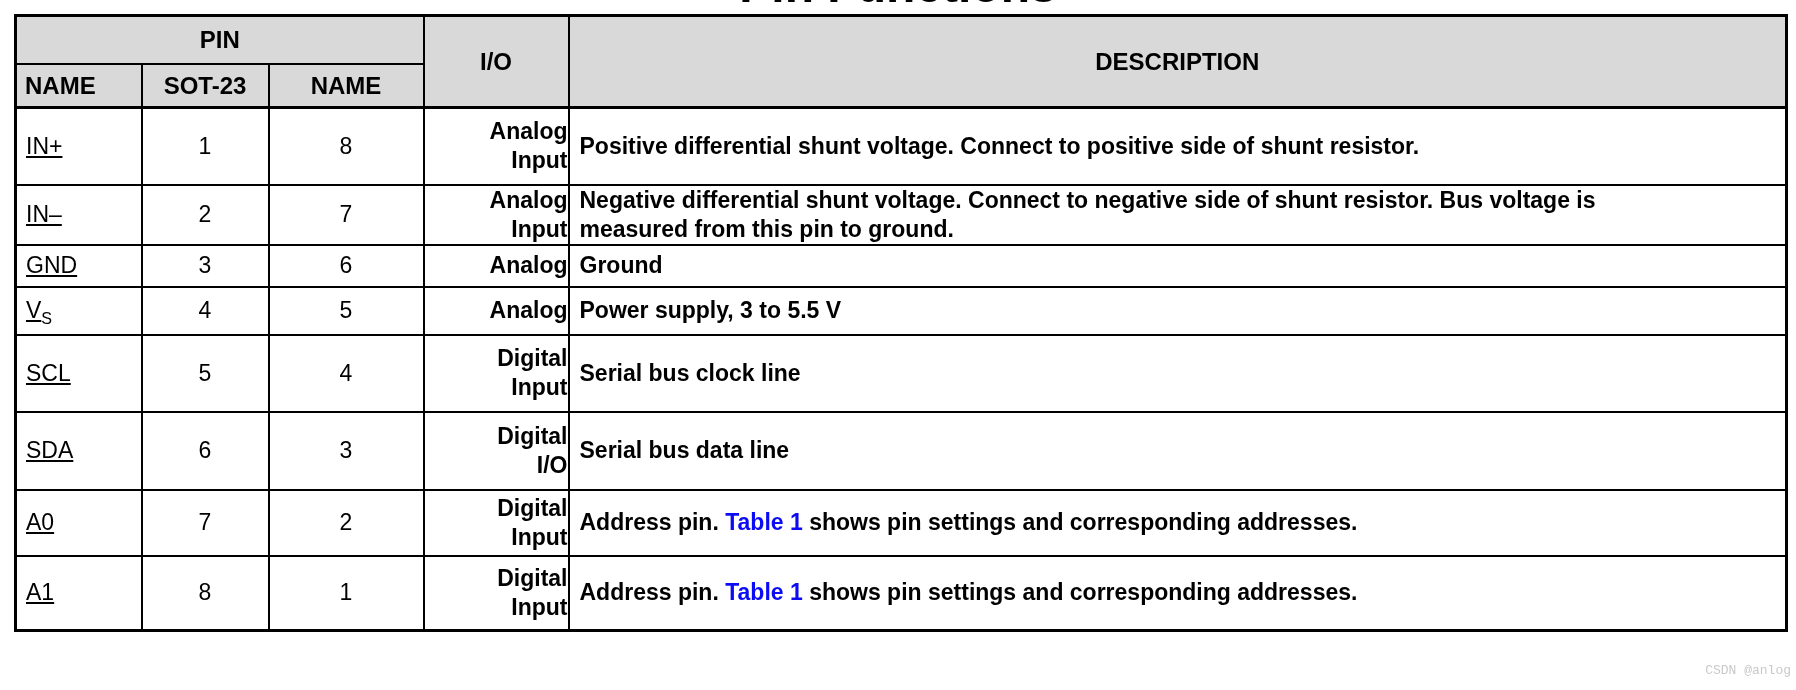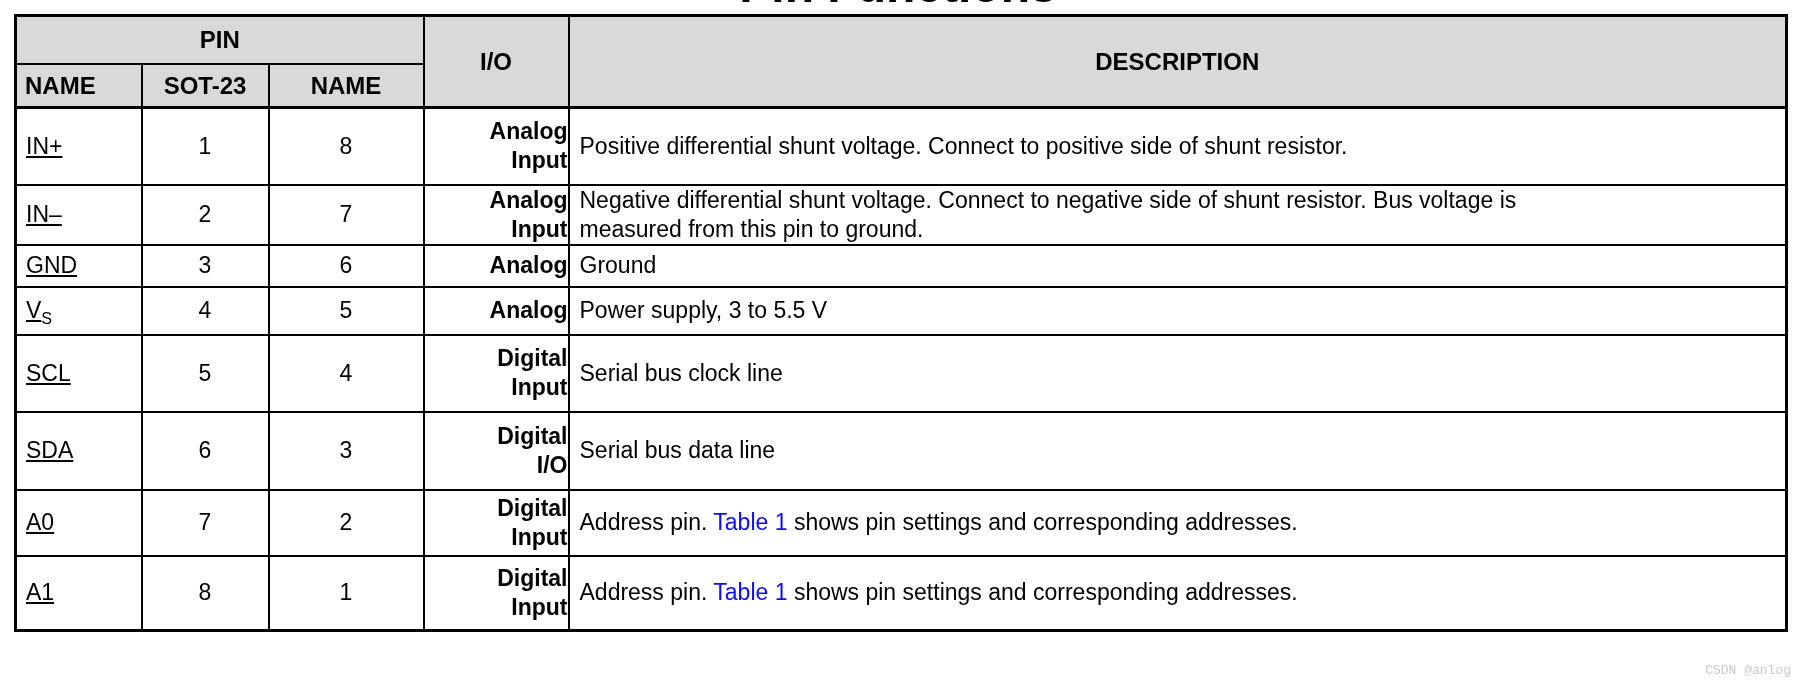--- a/index.html
+++ b/index.html
@@ -44,21 +44,21 @@
   .pin-table thead th.th-io,.pin-table thead th.th-desc{border-bottom-width:3px;}
   .pin-table th.th-name{text-align:left;padding-left:8px;}
   .col-name{width:126px;}
   .col-sot{width:127px;}
   .col-soic{width:155px;}
   .col-io{width:145px;}
   .col-desc{width:auto;}
   .cell-name{text-align:left;padding-left:9px;text-decoration:underline;}
   .cell-num{text-align:center;}
   .cell-io{text-align:right;white-space:pre-line;line-height:28px;font-weight:bold;}
-  .cell-desc{text-align:left;padding-left:10px;padding-right:8px;white-space:pre-line;}
+  .cell-desc{text-align:left;padding-left:10px;padding-right:8px;white-space:pre-line;font-weight:bold;}
   .cell-desc a{color:var(--link-color);text-decoration:none;cursor:pointer;}
   sub.pin-sub{font-size:70%;line-height:0;}
   tr.r0{height:77px;} tr.r1{height:60px;} tr.r2{height:42px;} tr.r3{height:48px;}
   tr.r4{height:77px;} tr.r5{height:78px;margin-top:20px;} tr.r6{height:66px;} tr.r7{height:75px;}
   .watermark{
     position:absolute;right:5px;top:663px;
     font-size:13px;color:var(--watermark-color);
     font-family:Liberation Mono, monospace;
   }
 </style>

